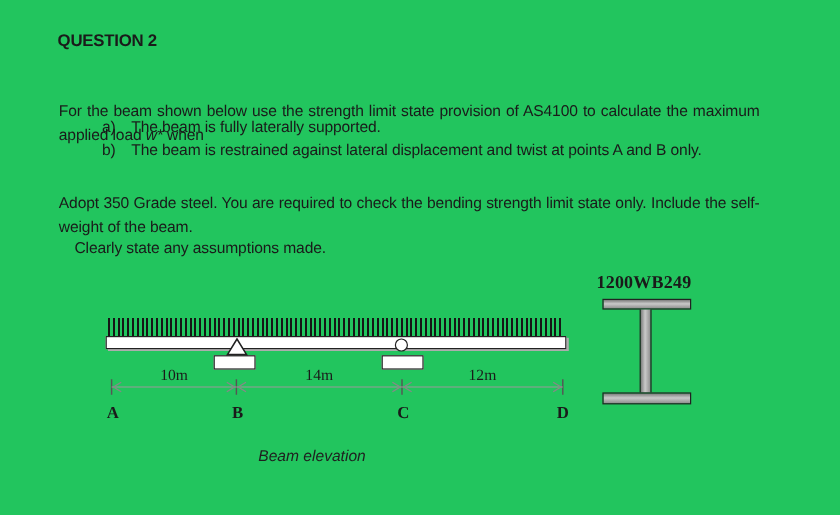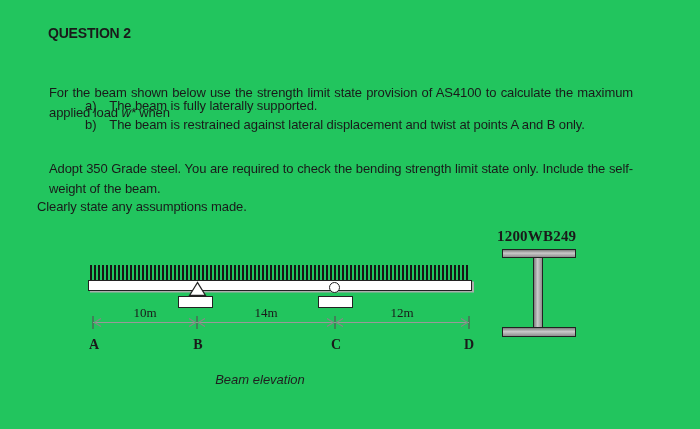--- a/index.html
+++ b/index.html
@@ -18,21 +18,21 @@
   }
   .para-intro { top:70px; }
   .para-steel { top:146px; }
   .list-item {
     position:absolute; left:85px; font-size:13px; letter-spacing:-0.1px;
     white-space:nowrap;
   }
   .list-item-a { top:98px; }
   .list-item-b { top:117px; }
   .li-label { display:inline-block; margin-right:13px; }
-  .note { position:absolute; left:37px; top:199px; font-size:13px; letter-spacing:-0.1px; }
+  .note { position:absolute; left:62px; top:199px; font-size:13px; letter-spacing:-0.1px; }
 
   
   .load-label {
     position:absolute; left:283px; top:240px;
     font-family:"Liberation Serif", serif; font-size:15px; white-space:nowrap;
   }
   .load-label i { font-style:italic; }
   .hatch {
     position:absolute; left:90px; top:265px; width:379px; height:15px;
     background:repeating-linear-gradient(to right,

